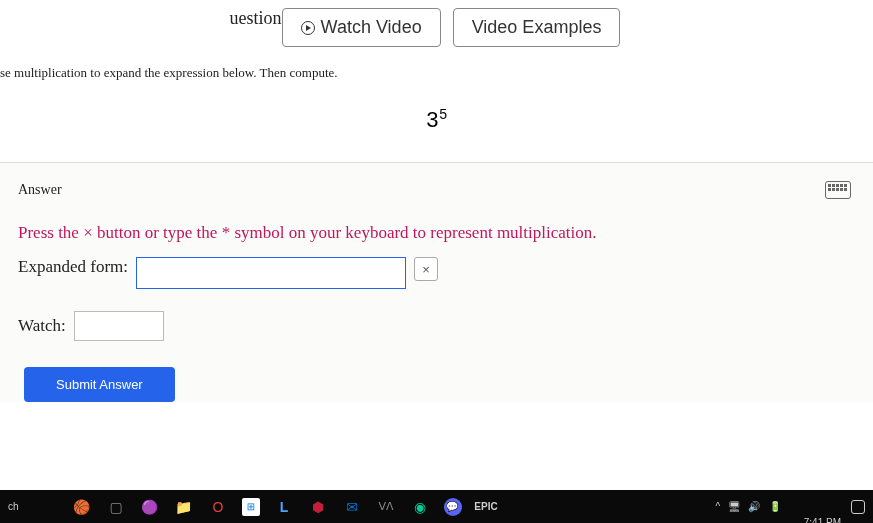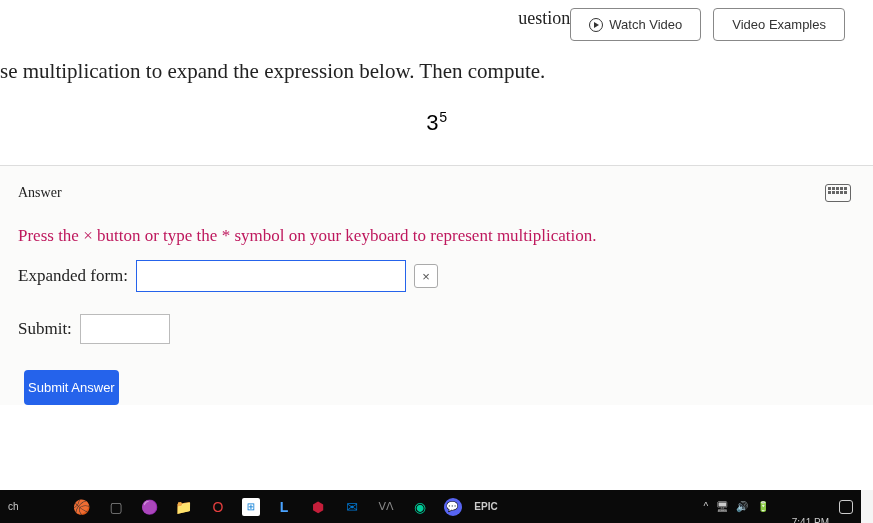--- a/index.html
+++ b/index.html
@@ -12,40 +12,40 @@
       position: relative;
     }
     .page-content {
       background: #fff;
       height: 490px;
       padding: 8px 0 0 0;
       position: relative;
     }
     .header-row {
       display: flex;
-      justify-content: flex-end;
+      justify-content: center;
       align-items: flex-start;
       padding: 0 28px 0 5px;
       margin-bottom: 18px;
     }
     .question-label {
       font-size: 18px;
       color: #222;
       padding-left: 0;
     }
     .header-buttons {
       display: flex;
       gap: 12px;
     }
     .btn-outline {
       border: 1px solid #888;
       background: #fff;
       color: #333;
       font-family: -apple-system, BlinkMacSystemFont, 'Segoe UI', sans-serif;
-      font-size: 13px;
+      font-size: 18px;
       padding: 8px 18px;
       border-radius: 4px;
       display: flex;
       align-items: center;
       gap: 6px;
       cursor: pointer;
     }
     .btn-outline .play-circle {
       width: 14px;
       height: 14px;
@@ -56,21 +56,21 @@
       justify-content: center;
     }
     .btn-outline .play-circle::after {
       content: '';
       border-left: 5px solid #333;
       border-top: 3px solid transparent;
       border-bottom: 3px solid transparent;
       margin-left: 1px;
     }
     .instruction {
-      font-size: 21px;
+      font-size: 13px;
       color: #222;
       padding: 0 0 0 0;
       margin-bottom: 26px;
     }
     .expression {
       text-align: center;
       font-size: 22px;
       margin-bottom: 28px;
       font-family: Liberation Mono, monospace;
     }
@@ -108,21 +108,20 @@
     .keyboard-icon span {
       width: 3px; height: 3px; background: #666;
     }
     .hint-text {
       font-size: 17px;
       color: #be185d;
       margin-bottom: 14px;
     }
     .input-row {
       display: flex;
-      align-items: center;
       gap: 8px;
       margin-bottom: 22px;
     }
     .input-label {
       font-size: 17px;
       color: #222;
     }
     .text-input {
       border: 1.5px solid #2563eb;
       height: 32px;
@@ -157,31 +156,31 @@
       padding: 4px 6px;
       font-size: 15px;
     }
     .submit-btn {
       background: #2563eb;
       color: #fff;
       border: none;
       font-family: -apple-system, BlinkMacSystemFont, 'Segoe UI', sans-serif;
       font-size: 13px;
       font-weight: 500;
-      padding: 10px 4px;
+      padding: 10px 32px;
       border-radius: 4px;
       cursor: pointer;
       margin-left: 6px;
     }
     
     .taskbar {
       position: absolute;
       bottom: 0;
       left: 0;
-      right: 12px;
+      right: 0;
       height: 33px;
       background: #0a0a0a;
       display: flex;
       align-items: center;
       padding: 0 8px;
       font-family: 'Segoe UI', sans-serif;
     }
     .taskbar-left {
       color: #ccc;
       font-size: 10px;
@@ -260,21 +259,21 @@
 
     <div class="hint-text">Press the × button or type the * symbol on your keyboard to represent multiplication.</div>
 
     <div class="input-row">
       <span class="input-label">Expanded form:</span>
       <input class="text-input" type="text" value="" style="">
       <button class="times-btn">×</button>
     </div>
 
     <div class="answer-input-row">
-      <span class="input-label">Submit:</span>
+      <span class="input-label">Watch:</span>
       <input class="answer-input" type="text" value="" style="">
     </div>
 
     <button class="submit-btn">Submit Answer</button>
   </div>
 </div>
 
 <div class="taskbar">
   <div class="taskbar-left">ch</div>
   <div class="taskbar-center">

